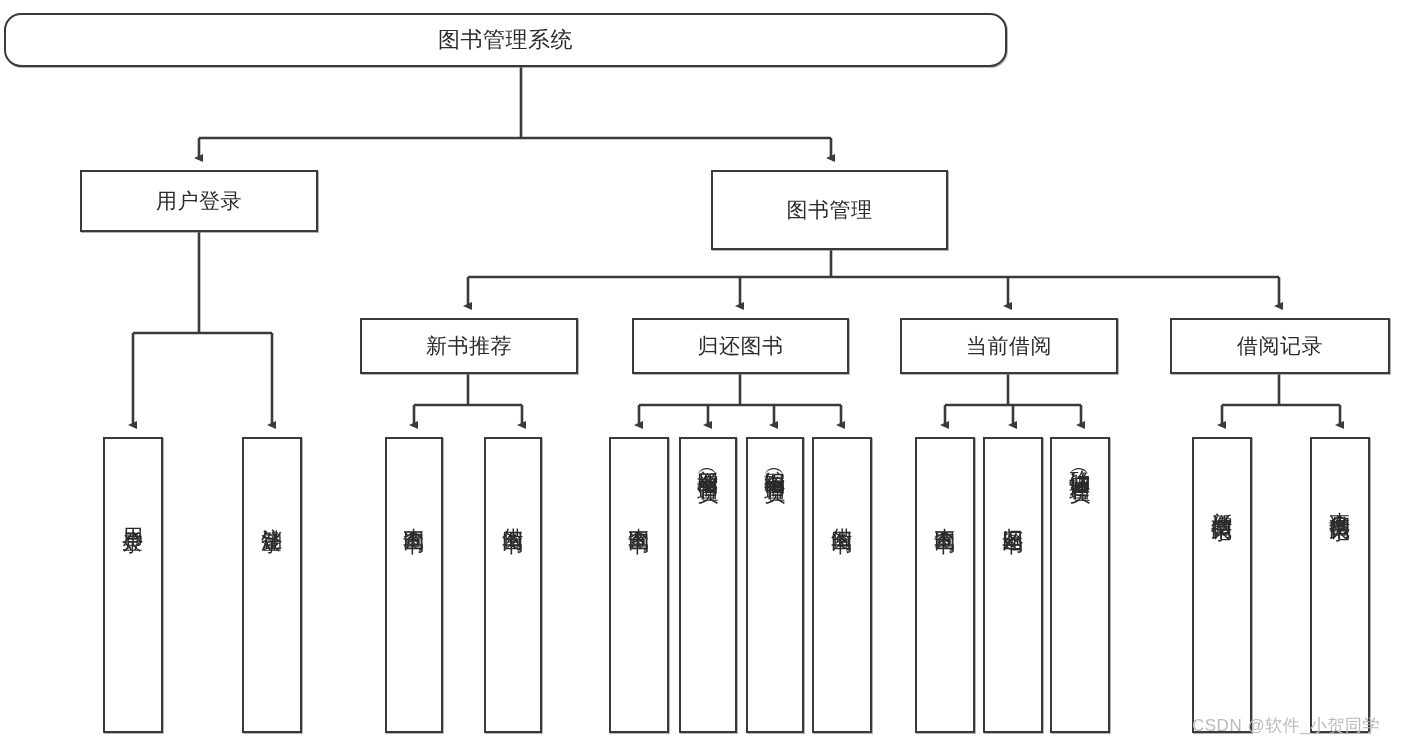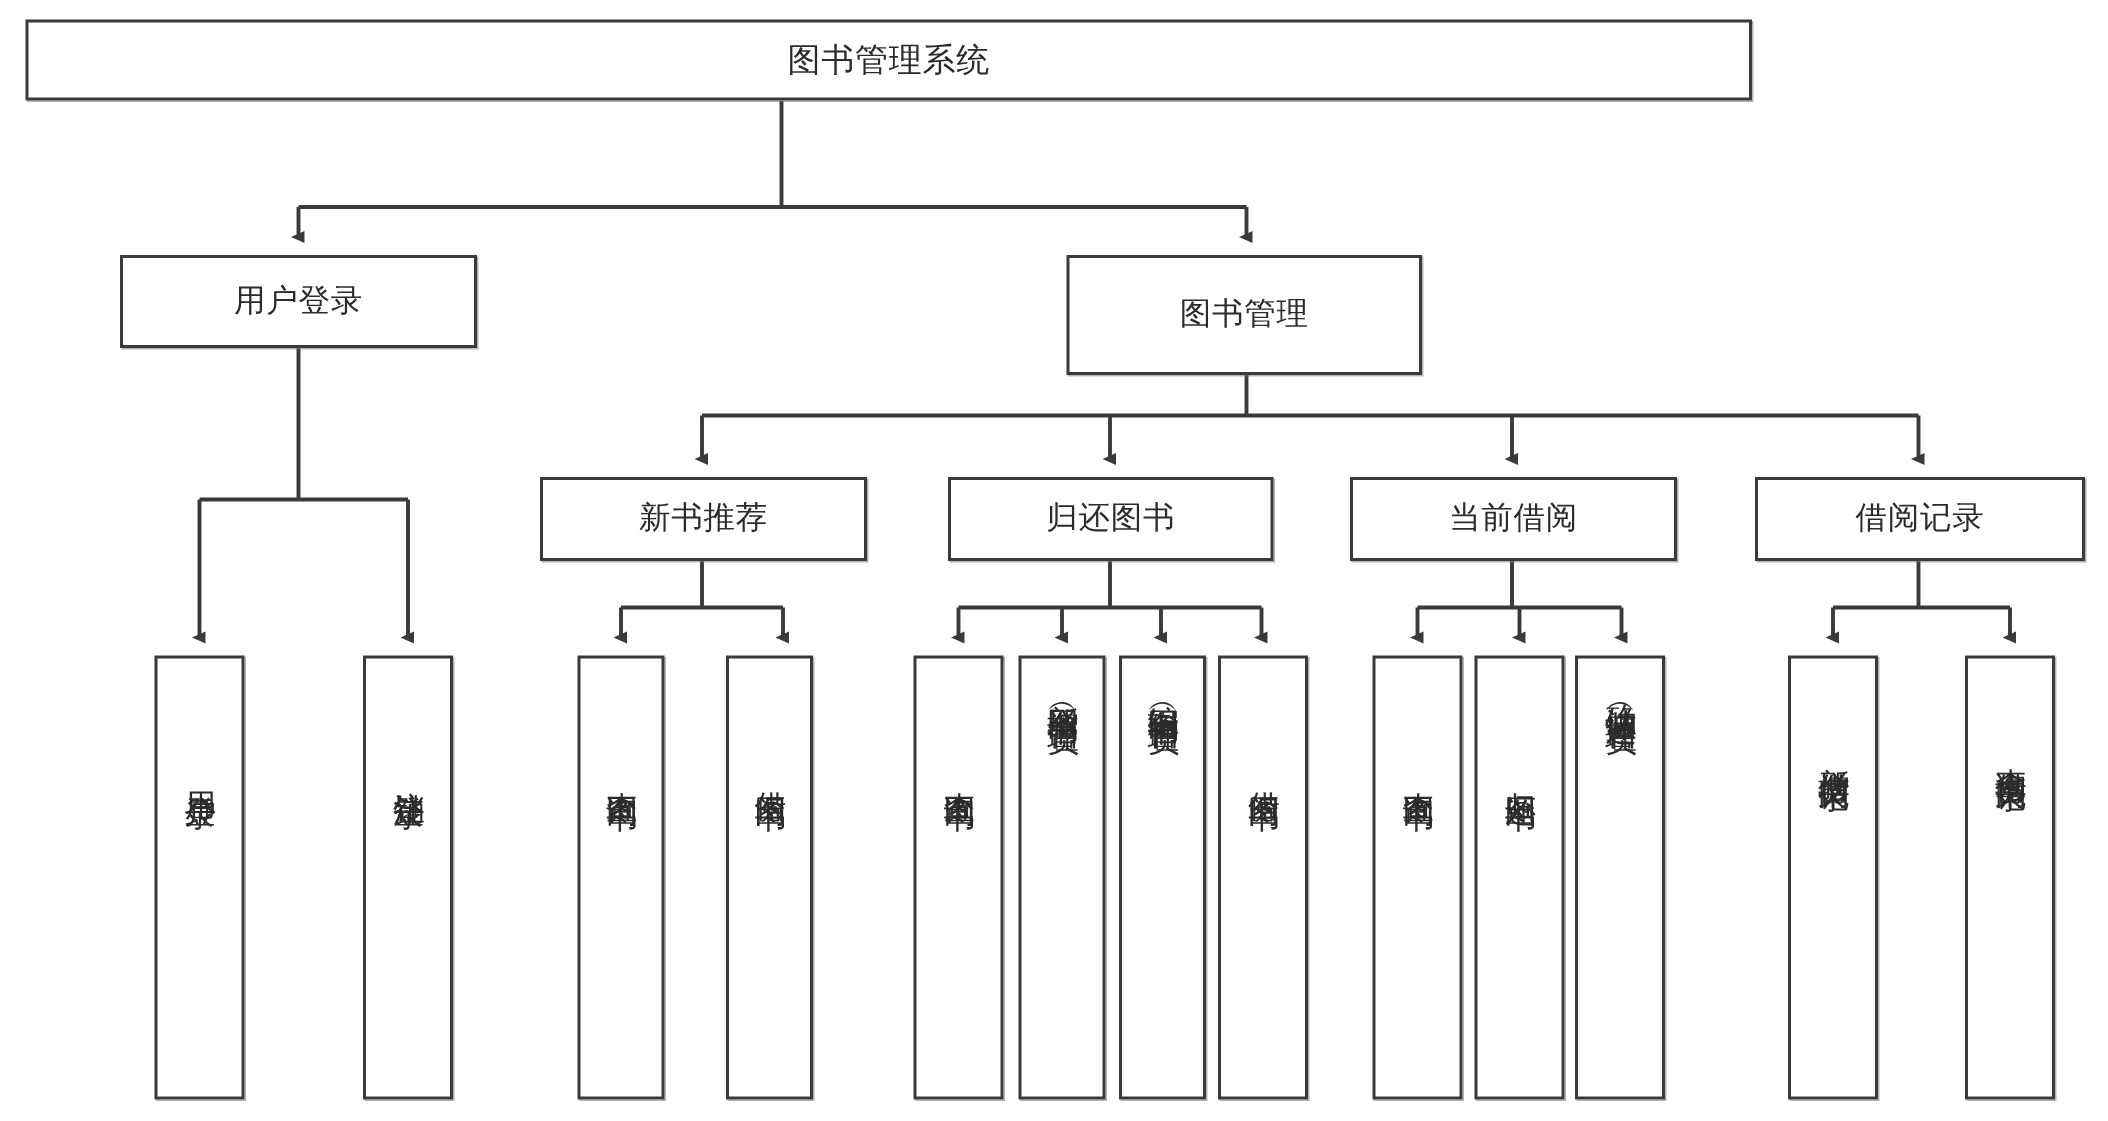--- a/index.html
+++ b/index.html
@@ -128,21 +128,21 @@
       <path d="M1013,405 L1013,425" marker-end="url(#arrow)"></path>
       <path d="M1081,405 L1081,425" marker-end="url(#arrow)"></path>
 
       <path d="M1279,374 L1279,405"></path>
       <path d="M1222,405 L1340,405"></path>
       <path d="M1222,405 L1222,425" marker-end="url(#arrow)"></path>
       <path d="M1340,405 L1340,425" marker-end="url(#arrow)"></path>
     </g>
   </svg>
 
-  <div class="node root horiz" style="left:17px; top:13px; width:1151px; height:54px;">
+  <div class="node root horiz" style="left:4px; top:13px; width:1003px; height:54px;border-radius:17px;">
     <span class="label">图书管理系统</span>
   </div>
 
   <div class="node horiz" style="left:80px; top:170px; width:238px; height:62px;">
     <span class="label">用户登录</span>
   </div>
 
   <div class="node horiz" style="left:711px; top:170px; width:237px; height:80px;">
     <span class="label">图书管理</span>
   </div>
@@ -208,14 +208,15 @@
   </div>
 
   <div class="node vert midsm" style="left:1192px; top:437px; width:60px; height:296px;">
     <span class="label">新增借阅记录</span>
   </div>
 
   <div class="node vert midsm" style="left:1310px; top:437px; width:60px; height:296px;">
     <span class="label">查询借阅记录</span>
   </div>
 
+  <div class="watermark">CSDN @软件_小贺同学</div>
 
 </div>
 
 </body></html>

